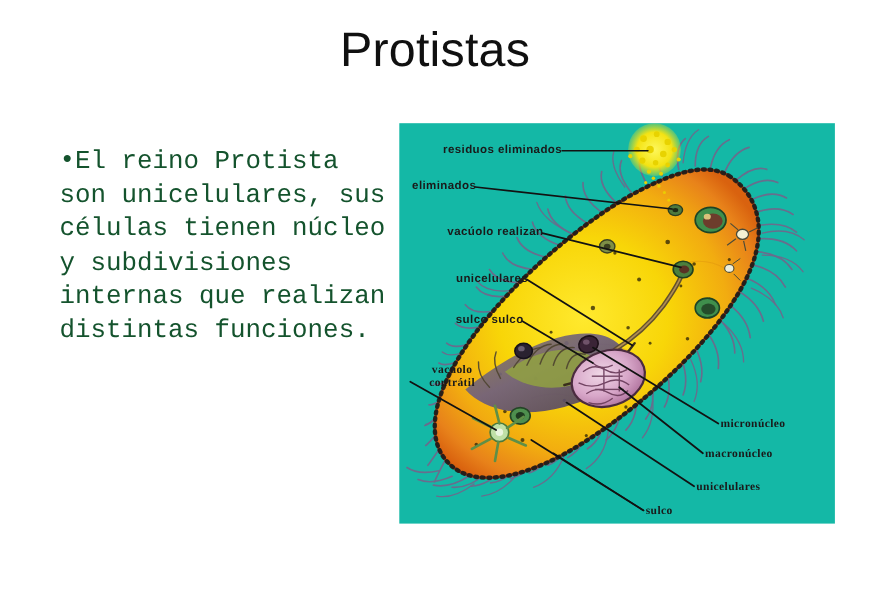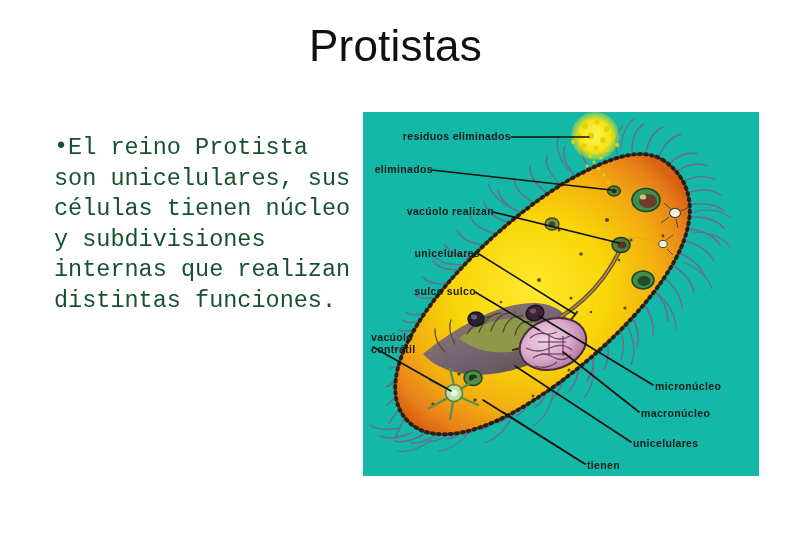--- a/index.html
+++ b/index.html
@@ -59,21 +59,21 @@
     position: absolute;
     font-family: "Liberation Sans", sans-serif;
     font-size: 10.5px;
     font-weight: bold;
     color: #1a1a1a;
     letter-spacing: 0.35px;
     white-space: nowrap;
     line-height: 1.18;
   }
   .lbl.right-al { text-align: right; }
-  .lbl.left-al  { text-align: left; }
+  .lbl.left-al  { text-align: center; font-family: Liberation Serif, serif; }
 </style>
 </head>
 <body>
 
 <div id="slide-title">Protistas</div>
 
 <div id="body-text"><span class="bullet-char">•</span><span>El reino Protista son unicelulares, sus células tienen núcleo y subdivisiones internas que realizan  distintas funciones.</span></div>
 
 <div id="figure">
 
@@ -429,15 +429,15 @@
     <span>vacúolo</span><br>
     <span>contrátil</span>
   </div>
 
   <div class="lbl left-al" style="left:292px; top:268px;">micronúcleo</div>
 
   <div class="lbl left-al" style="left:278px; top:295px;">macronúcleo</div>
 
   <div class="lbl left-al" style="left:270px; top:325px;">unicelulares</div>
 
-  <div class="lbl left-al" style="left:224px; top:347px;">tienen</div>
+  <div class="lbl left-al" style="left:224px; top:347px;">sulco</div>
 
 </div>
 
 </body></html>

